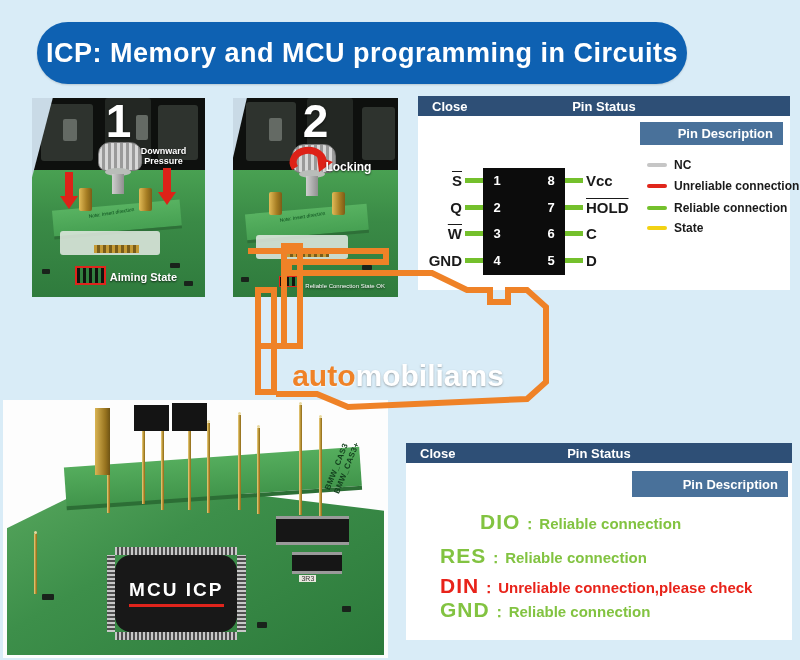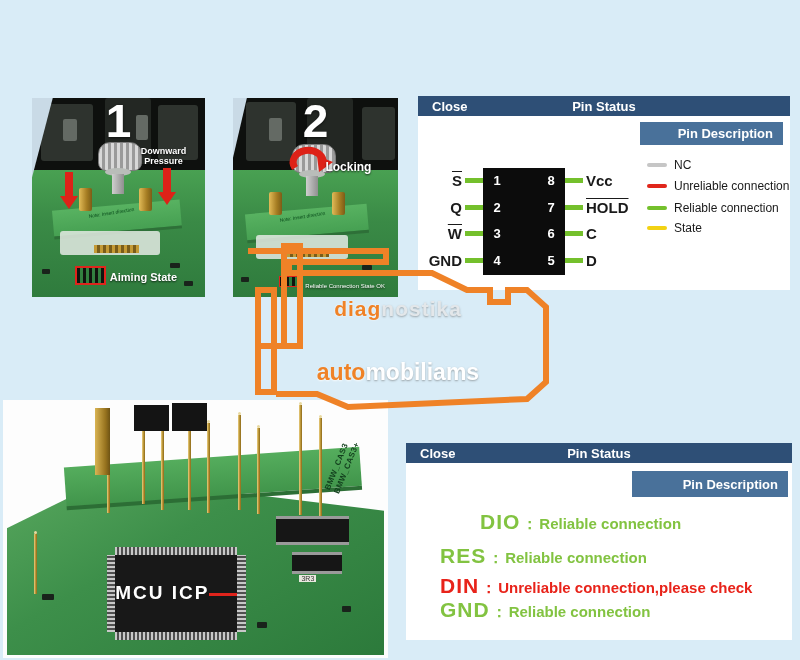--- a/index.html
+++ b/index.html
@@ -61,68 +61,71 @@
   .pl-left{width:46px;text-align:right;padding-right:3px;box-sizing:border-box;}
   .pl-right{width:70px;text-align:left;padding-left:3px;box-sizing:border-box;}
   .ovl{text-decoration:overline;}
   .pin-line{width:18px;height:5px;background:#74c02c;}
   .pin-num{width:28px;text-align:center;color:#fff;font-size:13px;font-weight:bold;}
   .pin-spacer{width:26px;}
 
   
   .legend-item{position:absolute;left:229px;height:14px;display:flex;align-items:center;}
   .legend-line{width:20px;height:4px;border-radius:2px;margin-right:7px;}
-  .legend-label{font-size:12px;font-weight:normal;color:#1a1a1a;white-space:nowrap;}
+  .legend-label{font-size:12px;font-weight:bold;color:#1a1a1a;white-space:nowrap;}
 
   
   .status-row{position:absolute;left:34px;height:26px;display:flex;align-items:baseline;white-space:nowrap;}
   .status-pin{font-size:21px;font-weight:bold;letter-spacing:1px;}
   .status-colon{font-size:15px;font-weight:bold;margin:0 2px;}
   .status-text{font-size:15px;font-weight:bold;}
 
   
   .photo3{position:absolute;left:3px;top:400px;width:385px;height:258px;background:#fdfdfd;overflow:hidden;}
   .pcb3{position:absolute;left:1%;top:14%;width:98%;height:85%;
         clip-path:polygon(0 42%,26% 20%,62% 26%,100% 34%,100% 100%,0 100%);
         background:linear-gradient(150deg,#5fae63 0%,#3d8f4a 45%,#2c7a3b 100%);}
   .board3{position:absolute;left:16%;top:22%;width:77%;height:15%;transform:rotate(-4deg);
           background:linear-gradient(180deg,#55ad5d,#41954b);border-bottom:4px solid #2c6e35;z-index:2;}
   .gpin{position:absolute;width:3px;background:linear-gradient(90deg,#ecd083,#b28c2c 60%,#8a681c);z-index:3;}
   .gpin:after{content:"";position:absolute;top:-3px;left:0;width:3px;height:3px;background:#e8d9a0;border-radius:50%;}
   .bheader{position:absolute;background:#141414;z-index:4;}
   .bstandoff{position:absolute;width:15px;background:linear-gradient(90deg,#d9b453,#97731f 70%,#6e5314);z-index:4;}
   .qfp{position:absolute;left:27%;top:57%;width:36%;height:36%;z-index:5;}
   .qfp-body{position:absolute;left:6%;top:9%;right:6%;bottom:9%;background:#181818;
-            display:flex;flex-direction:row;align-items:center;justify-content:center;}
+            display:flex;flex-direction:column;align-items:center;justify-content:center;border-radius:16px;}
   .qfp-side{position:absolute;background:repeating-linear-gradient(90deg,#c8c8c8 0 2px,#4f4f4f 2px 4px);}
   .qfp-v{background:repeating-linear-gradient(0deg,#c8c8c8 0 2px,#4f4f4f 2px 4px);}
   .qfp-label{color:#fff;font-size:19px;font-weight:bold;letter-spacing:2px;white-space:nowrap;}
   .qfp-underline{width:78%;height:3px;background:#e0241c;margin-top:3px;}
   .soic{position:absolute;background:#161616;border-top:3px solid #9a9a9a;border-bottom:3px solid #9a9a9a;z-index:3;}
   .c3r3{position:absolute;font-size:7px;color:#333;background:#e9e9df;padding:0 2px;z-index:4;}
   .bmw-label{position:absolute;left:83%;top:34%;transform:rotate(-68deg);transform-origin:left top;
              font-size:8px;font-weight:bold;color:#123f1d;letter-spacing:.5px;z-index:4;line-height:1.3;white-space:nowrap;}
 
   
   .wm-svg{position:absolute;left:0;top:0;z-index:20;pointer-events:none;}
   .wm-text{position:absolute;z-index:21;pointer-events:none;text-align:center;font-weight:bold;white-space:nowrap;}
   .wm1{left:288px;top:297px;width:220px;font-size:21px;letter-spacing:1px;}
   .wm1 .o{color:#ef8227;text-shadow:0 0 2px #fff;}
   .wm1 .w{color:#e3e7ea;text-shadow:0 1px 2px rgba(90,90,90,.5);}
   .wm2{left:238px;top:317px;width:320px;font-size:41px;color:#ef8227;letter-spacing:1px;
        text-shadow:-2px -2px 0 #fff,2px -2px 0 #fff,-2px 2px 0 #fff,2px 2px 0 #fff,0 2px 0 #fff,0 -2px 0 #fff;}
-  .wm3{left:288px;top:359px;width:220px;font-size:23px;}
+  .wm3{left:288px;top:359px;width:220px;font-size:30px;}
   .wm3 .o{color:#ef8227;text-shadow:0 1px 2px rgba(255,255,255,.8);}
   .wm3 .w{color:#fff;text-shadow:0 1px 2px rgba(90,90,90,.5);}
 </style>
 </head>
 <body>
 
 <div class="stage">
 
+  <div class="banner banner1">
+    <span>ICP: Memory and MCU programming in Circuits</span>
+  </div>
 
   <div class="photo" style="left:32px;top:98px;width:173px;height:199px;">
     <div class="ph-dark">
       <div class="ph-con" style="left:5%;top:8%;width:30%;height:80%;"></div>
       <div class="ph-con" style="left:42%;top:0;width:27%;height:92%;background:#232723;"></div>
       <div class="ph-con" style="left:73%;top:10%;width:23%;height:76%;"></div>
       <div class="ph-bump" style="left:18%;top:30%;width:8%;height:30%;"></div>
       <div class="ph-bump" style="left:60%;top:24%;width:7%;height:34%;"></div>
     </div>
     <div class="ph-corner"></div>
@@ -316,16 +319,15 @@
   </div>
 
   <svg class="wm-svg" width="800" height="660" viewBox="0 0 800 660">
     <g fill="none" stroke="#ef8227" stroke-width="6" stroke-linejoin="miter">
       <path d="M248,251 H386 V262 H289 V273 H432 L467,290 H490 V302 H508 V290 H527 L546,307 V382 L527,399 L348,407 L317,394 H276"></path>
       <rect x="258" y="290" width="16" height="102"></rect>
       <rect x="284" y="246" width="16" height="100"></rect>
       <path d="M258,346 H300"></path>
     </g>
   </svg>
-  <div class="wm-text wm1"><span class="o">diag</span><span class="w">nostika</span></div>
   <div class="wm-text wm3"><span class="o">auto</span><span class="w">mobiliams</span></div>
 
 </div>
 
 </body></html>

